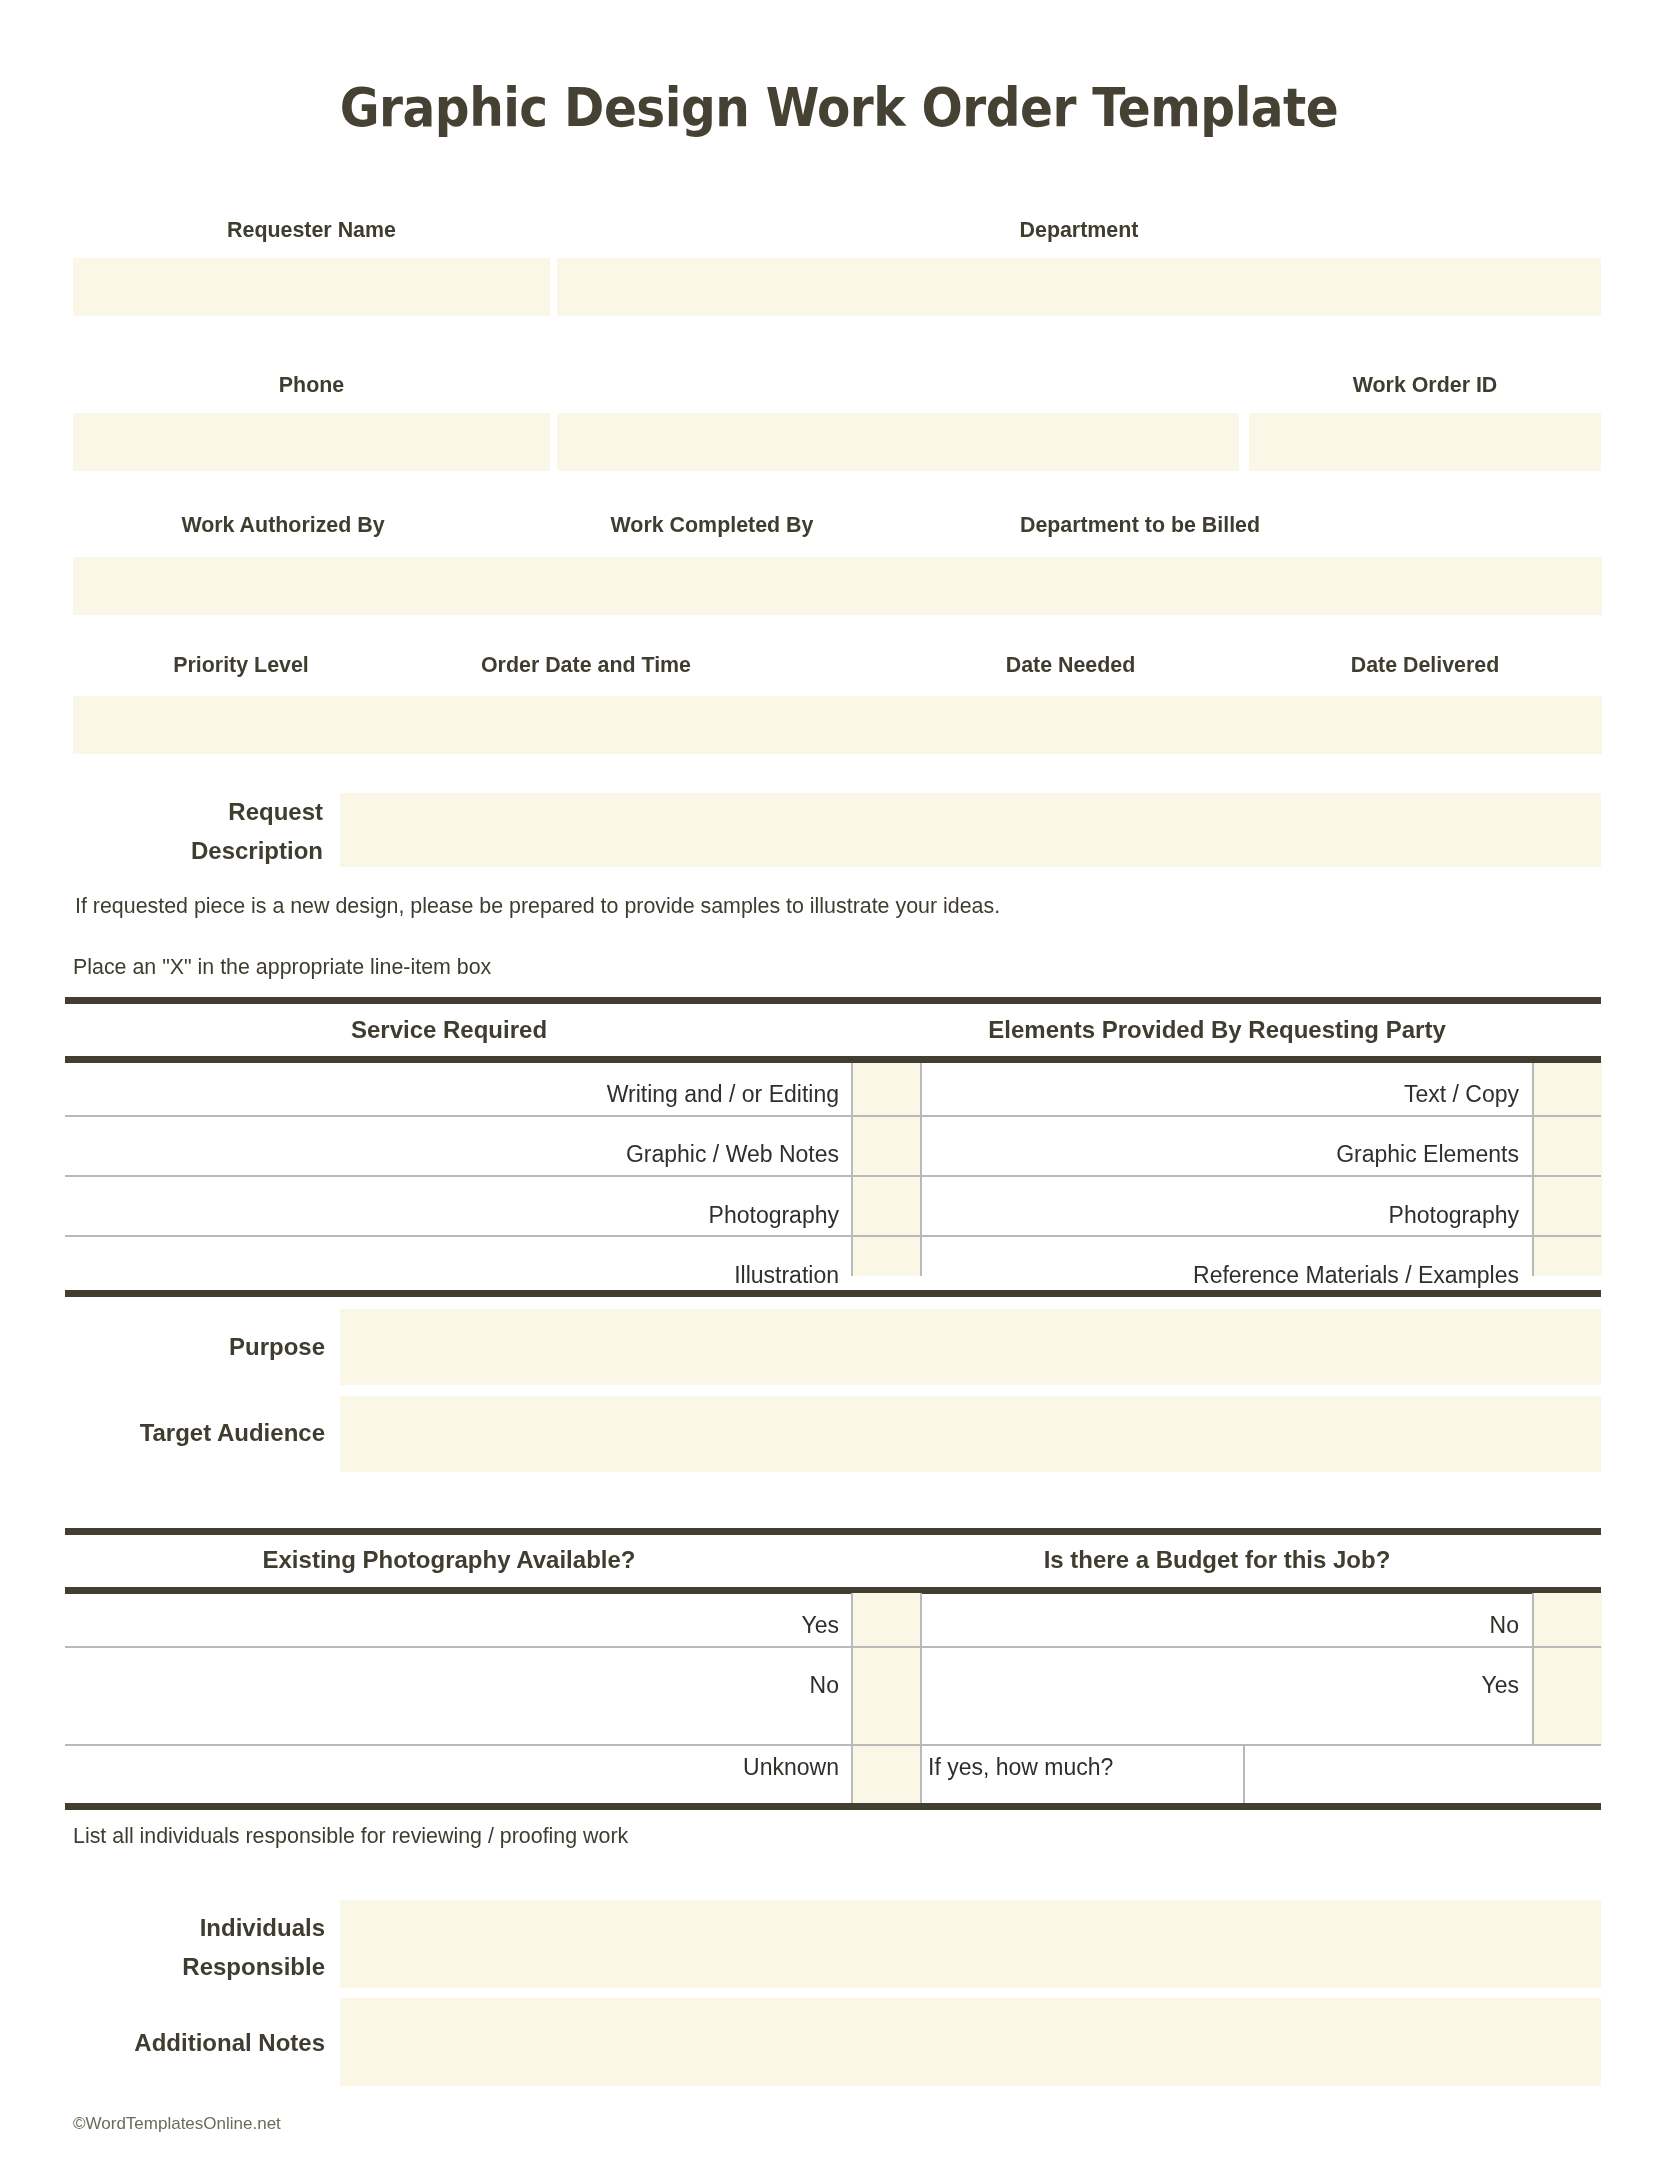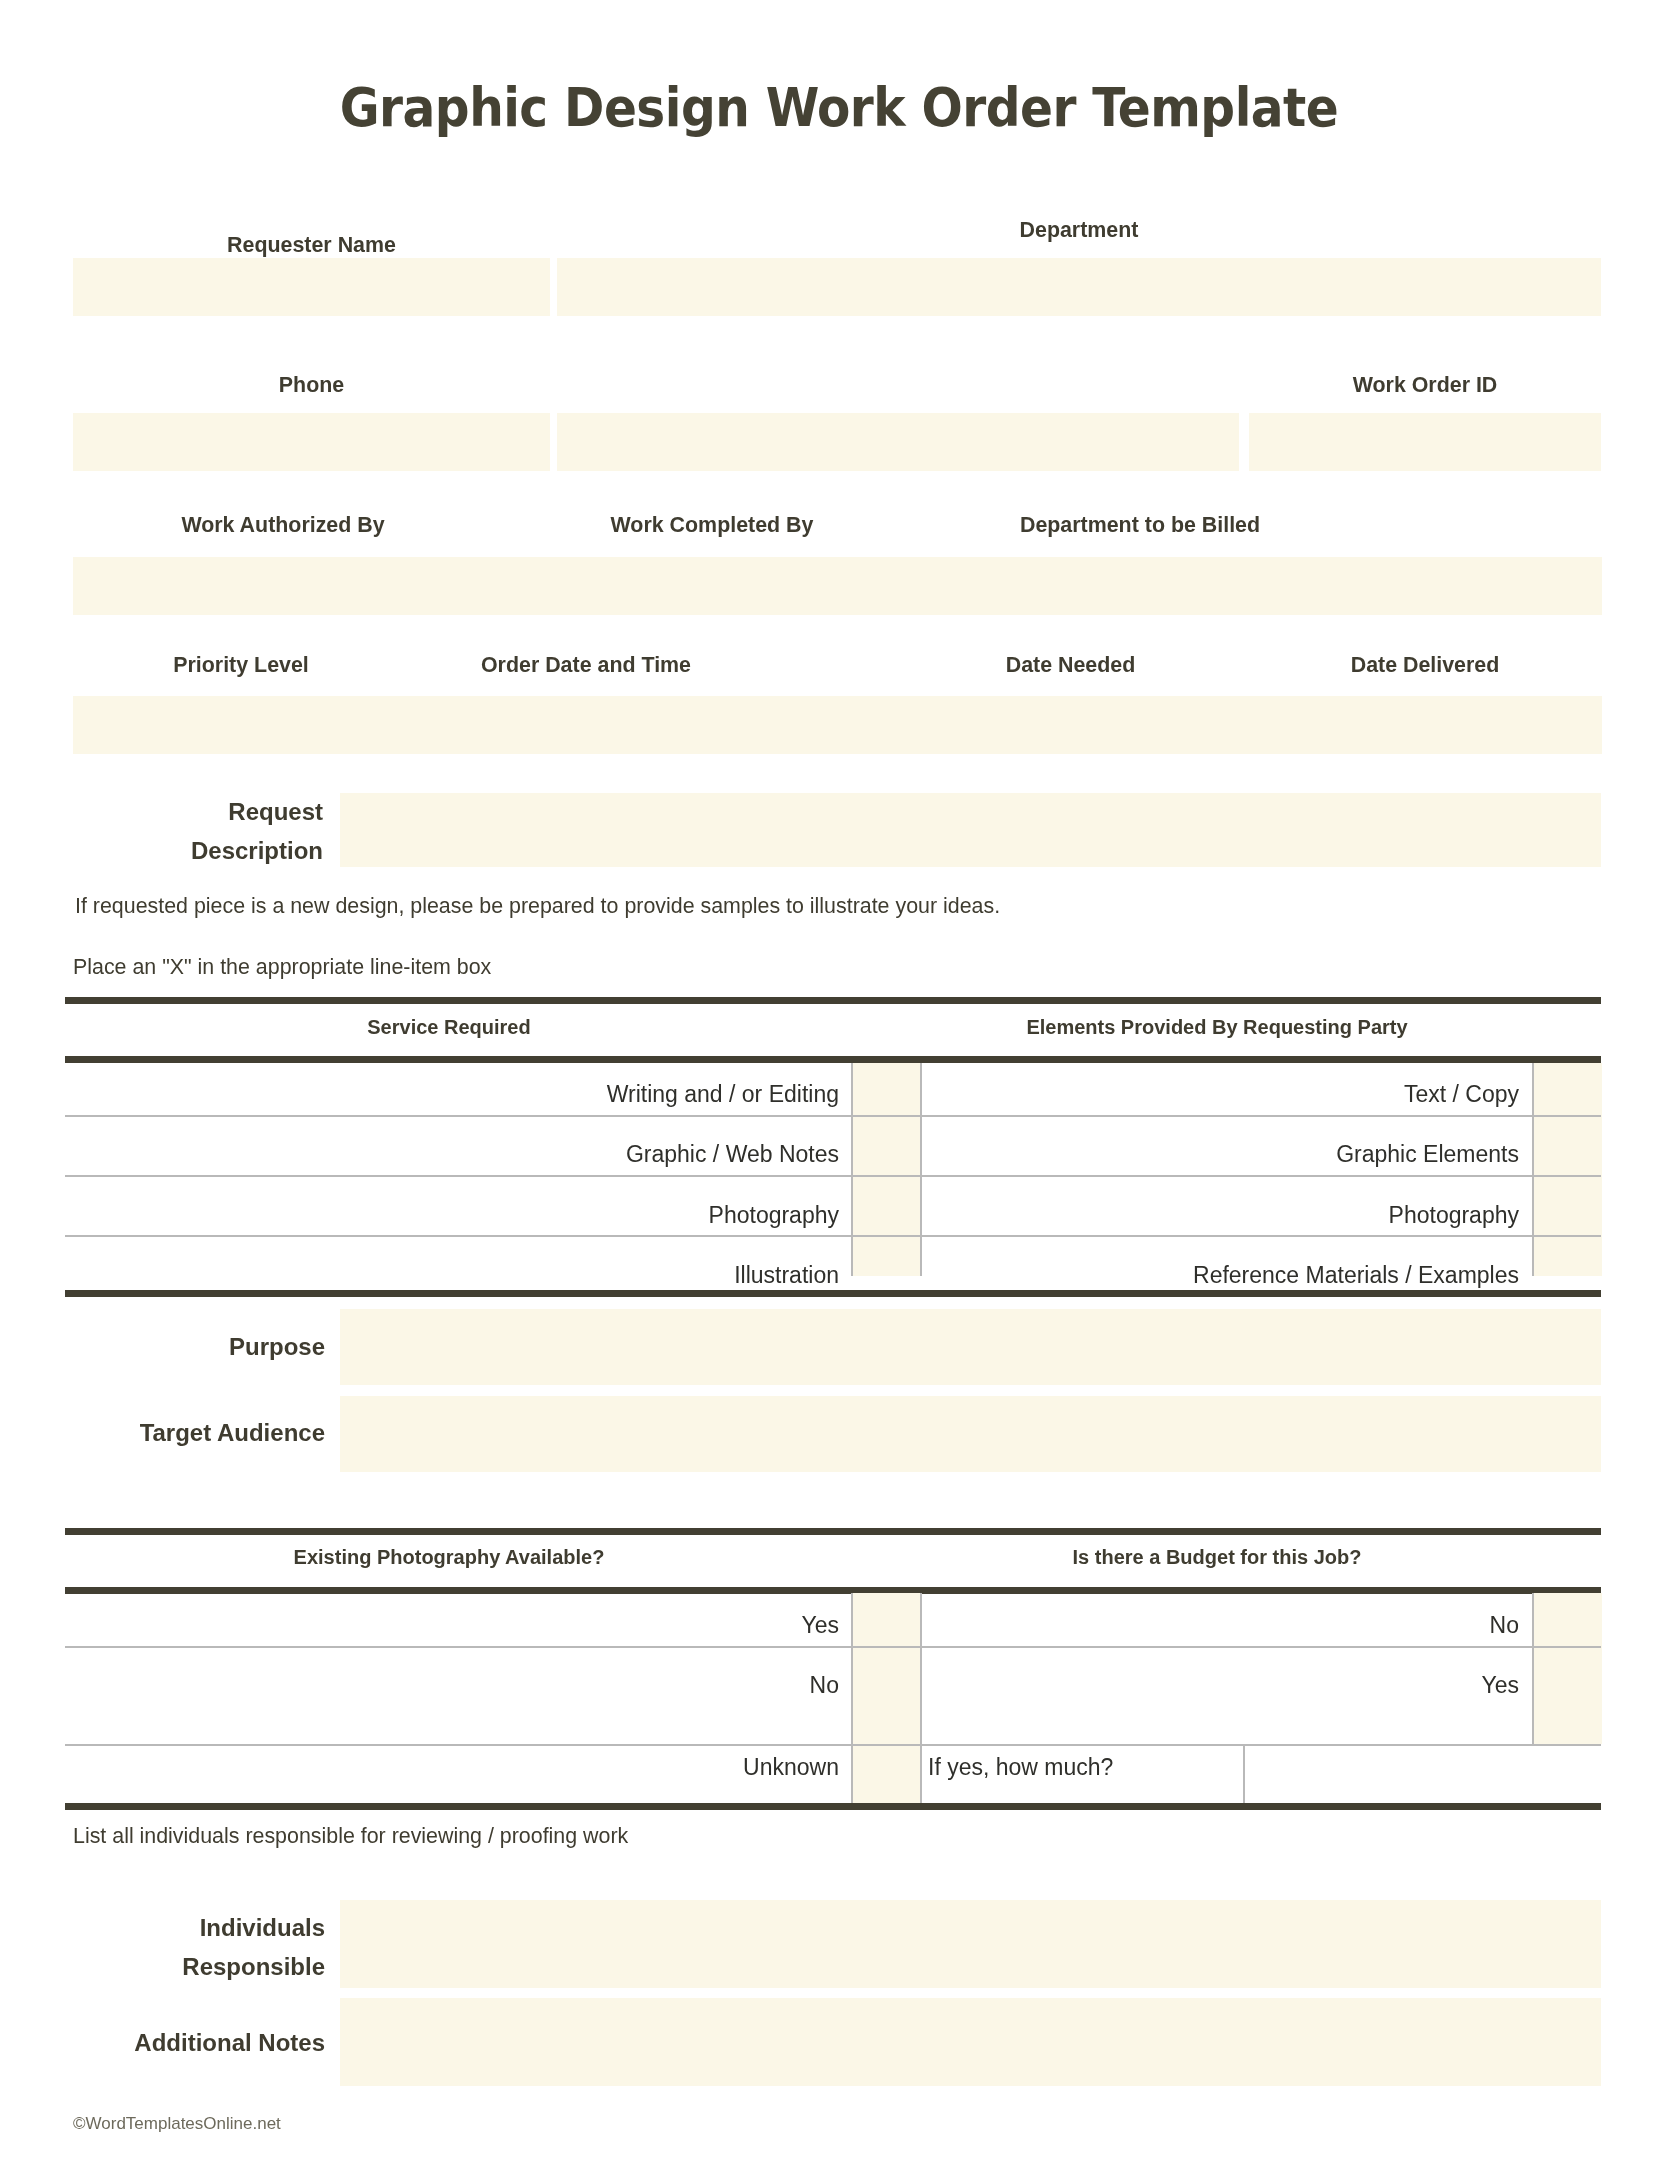--- a/index.html
+++ b/index.html
@@ -42,21 +42,21 @@
     font-weight:normal;
     white-space:nowrap;
   }
 
   
   .rule-heavy{position:absolute;height:6.5px;background:#423f32;left:65px;width:1536px;}
   .rule-thin{position:absolute;height:1.9px;background:#b9b9b9;left:65px;width:1536px;}
 
   .sec-head{
     position:absolute;
-    font-size:20px;font-weight:bold;color:#3f3c30;
+    font-size:24px;font-weight:bold;color:#3f3c30;
     text-align:center;white-space:nowrap;
   }
 
   .cellv{
     position:absolute;
     font-size:23px;
     color:#2f2f2b;
     text-align:right;
     white-space:nowrap;
     font-weight:normal;
@@ -84,21 +84,21 @@
     font-size:17px;color:#6d6a5c;white-space:nowrap;
   }
 </style>
 </head>
 <body>
 
 <div class="page">
 
   <div class="doc-title">Graphic Design Work Order Template</div>
 
-  <div class="flabel" style="left:73px;top:218px;width:477px;margin-top:15px;">Requester Name</div>
+  <div class="flabel" style="left:73px;top:218px;width:477px;">Requester Name</div>
   <div class="flabel" style="left:557px;top:218px;width:1044px;">Department</div>
 
   <div class="abs fill" style="left:73px;top:258px;width:477px;height:58px;"></div>
   <div class="abs fill" style="left:557px;top:258px;width:1044px;height:58px;"></div>
 
   <div class="flabel" style="left:73px;top:373px;width:477px;">Phone</div>
   <div class="flabel" style="left:1249px;top:373px;width:352px;">Work Order ID</div>
 
   <div class="abs fill" style="left:73px;top:413px;width:477px;height:58px;"></div>
   <div class="abs fill" style="left:557px;top:413px;width:682px;height:58px;"></div>

